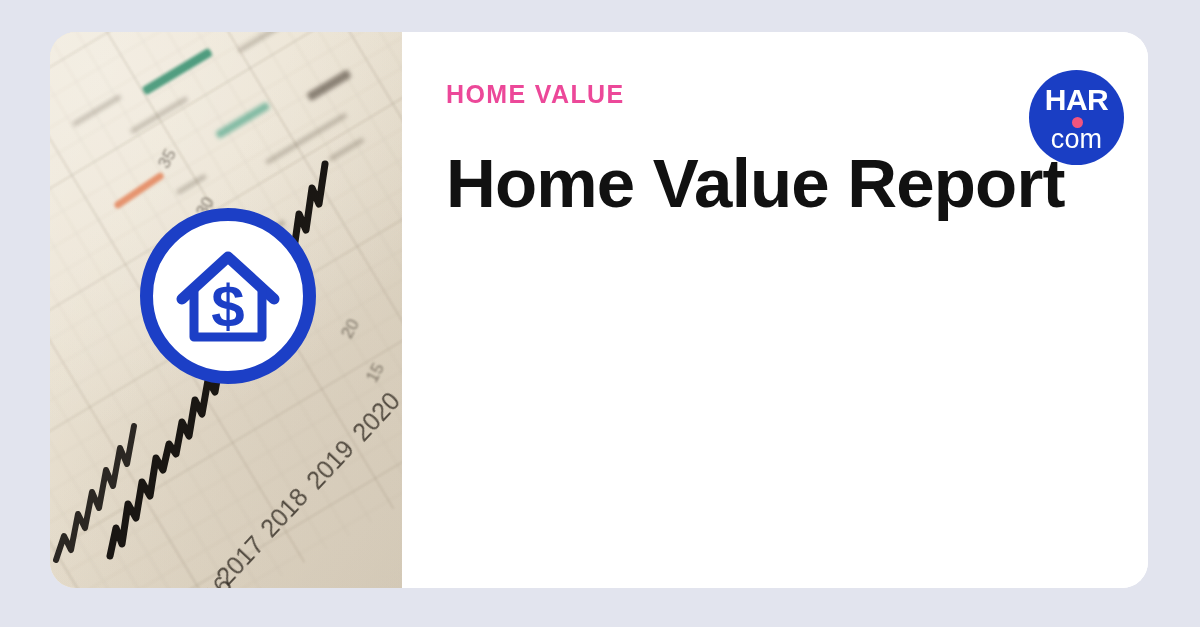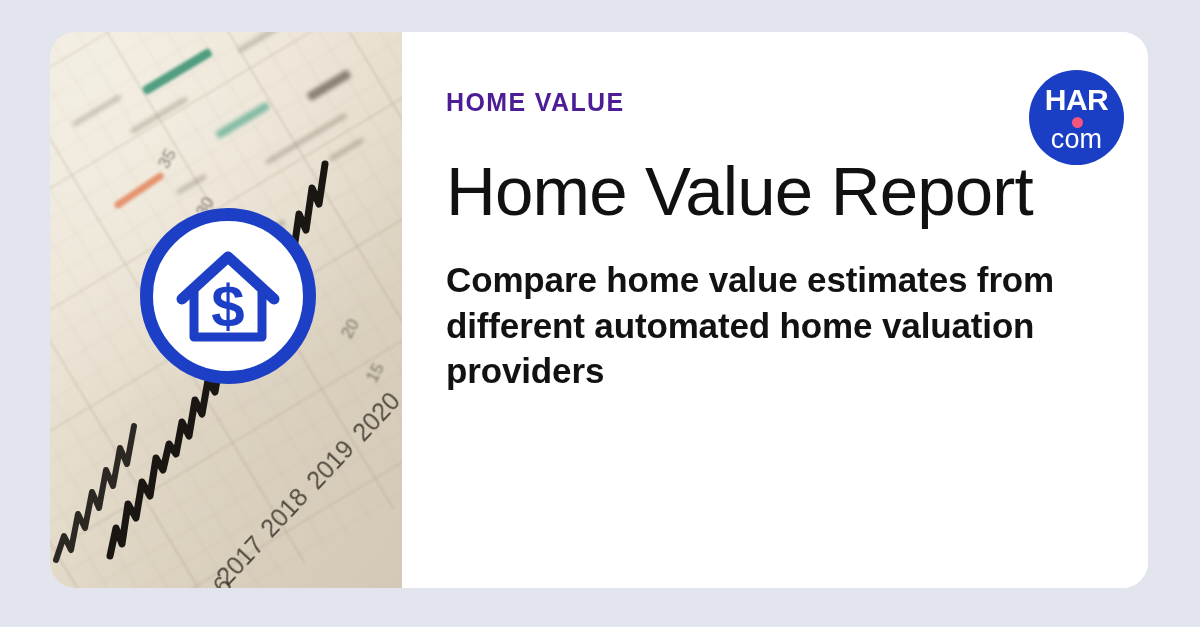--- a/index.html
+++ b/index.html
@@ -134,29 +134,28 @@
     position:relative;
     flex:1 1 auto;
     background:#ffffff;
     padding:50px 40px 0 44px;
   }
 
   .eyebrow {
     font-size:25px;
     font-weight:bold;
     letter-spacing:.055em;
-    color:#4c1d95;
+    color:#ec4899;
     line-height:1;
-    margin-top:8px;
   }
 
   .headline {
     margin-top:42px;
     font-size:69px;
-    font-weight:normal;
+    font-weight:bold;
     letter-spacing:-.012em;
     color:#111111;
     line-height:1.02;
     white-space:nowrap;
   }
 
   .subhead {
     margin-top:30px;
     font-size:35px;
     font-weight:bold;
@@ -263,21 +262,20 @@
         </span>
       </div>
     </div>
 
     <div class="content-panel">
 
       <div class="eyebrow">HOME VALUE</div>
 
       <h1 class="headline">Home Value Report</h1>
 
-      <p class="subhead">Compare home value estimates from different automated home valuation providers</p>
 
       <div class="har-logo">
         <span class="har-top">HAR</span>
         <span class="har-dot"></span>
         <span class="har-bottom">com</span>
       </div>
 
     </div>
   </div>
 </div>

